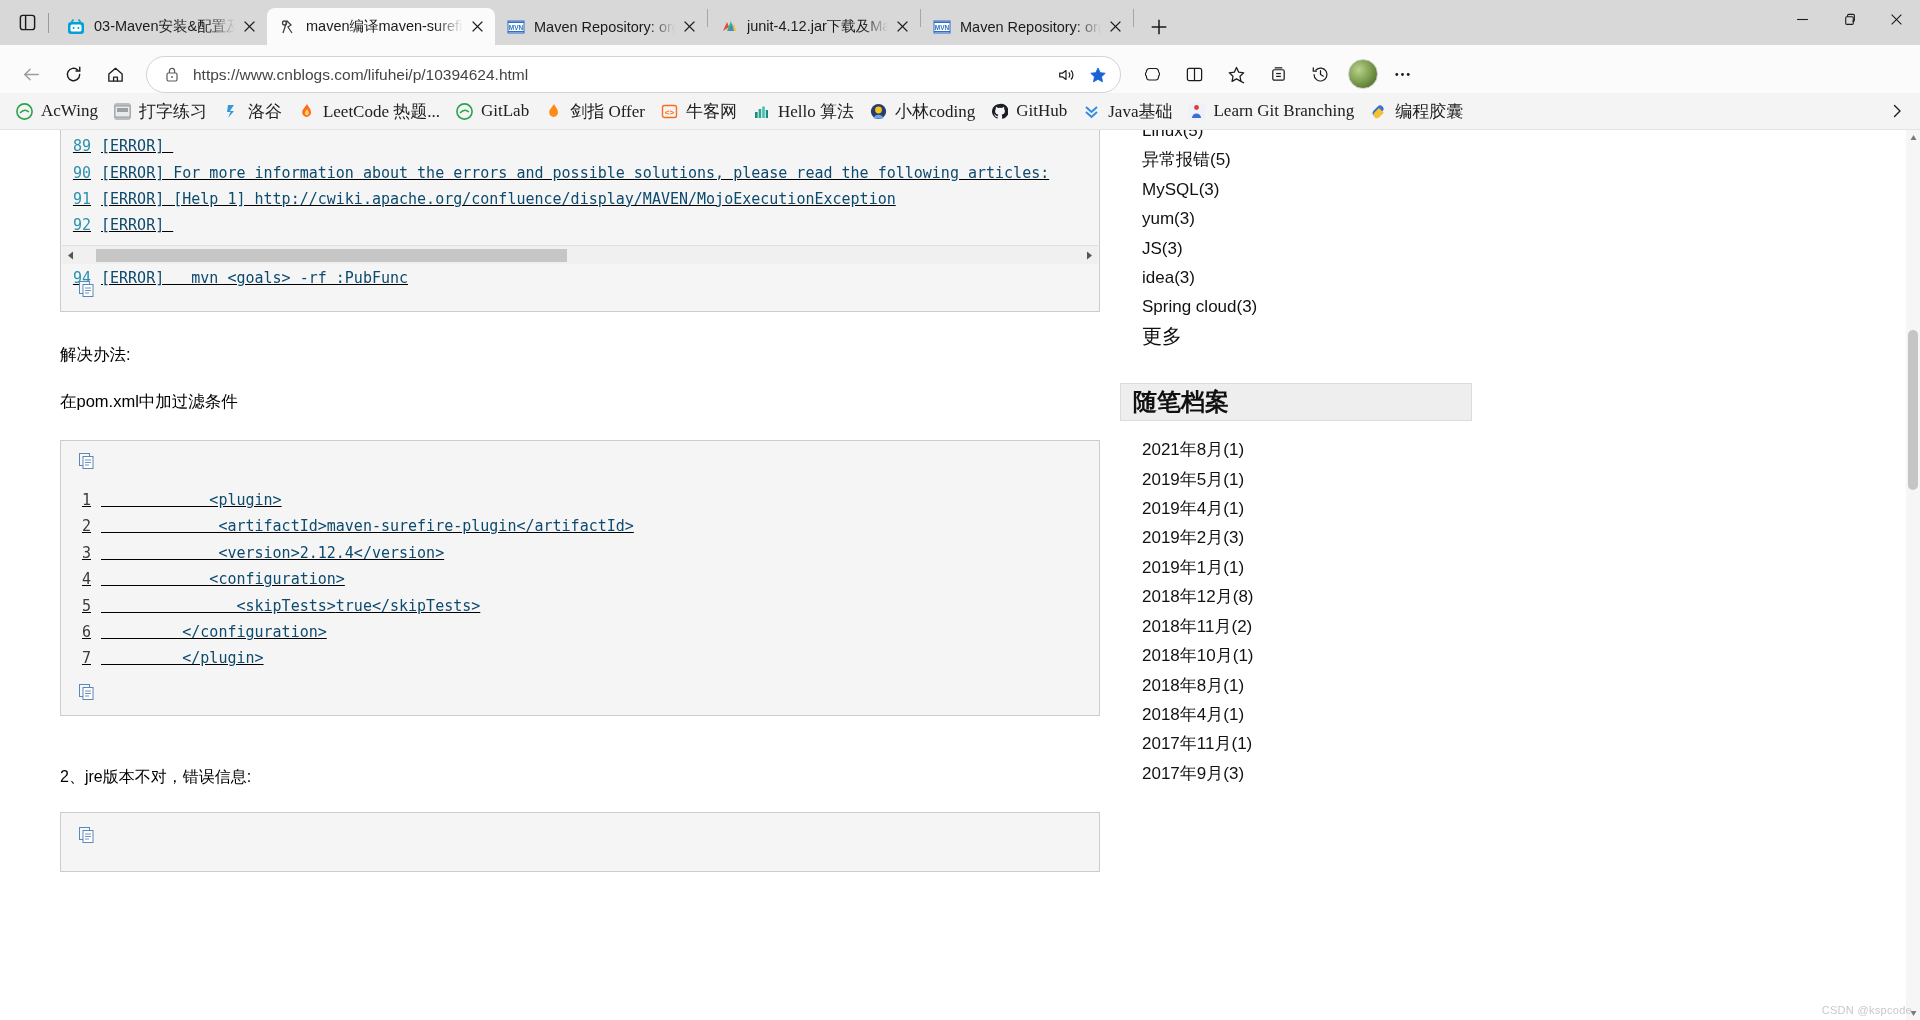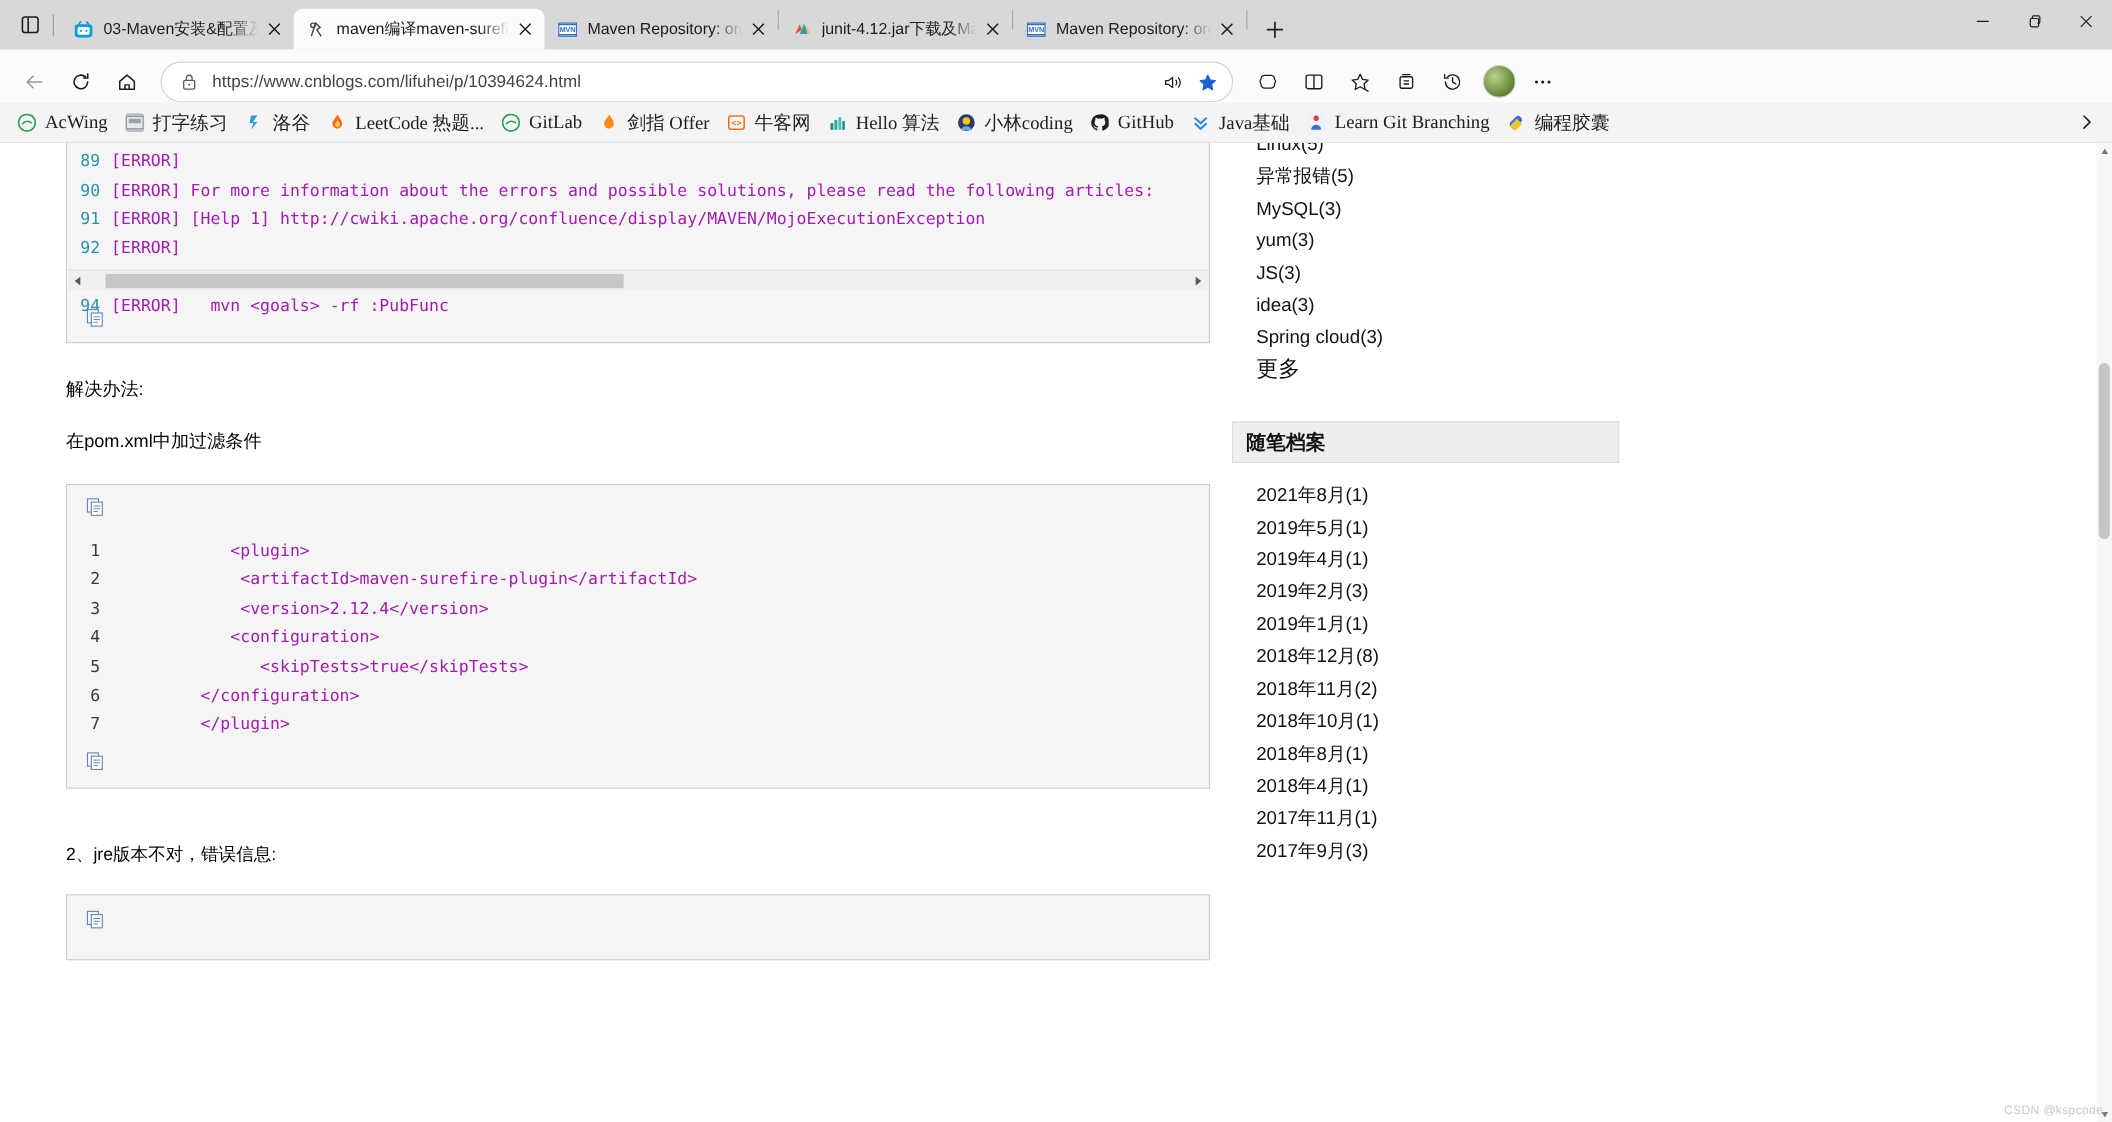--- a/index.html
+++ b/index.html
@@ -187,24 +187,24 @@
   .maincol { width: 1040px; position: relative; }
 
   .codebox {
     background: #f5f5f5;
     border: 1px solid #ccc;
     position: relative;
     margin-top: -30px;
     height: 212px;
     overflow: hidden;
   }
-  .codelines { padding: 4px 0 0 0; }
+  .codelines { padding: 4px 0 0 0; text-decoration: underline; }
   .cl { display: flex; height: 26.4px; align-items: center; font-size: 15px; font-family: "DejaVu Sans Mono", "Liberation Mono", monospace; }
   .cl .ln { width: 40px; text-align: right; color: #2b91af; flex: 0 0 40px; padding-right: 10px; }
-  .cl .code { white-space: pre; color: #a21caf; }
+  .cl .code { white-space: pre; color: #0c4a6e; }
 
   .hscroll {
     position: absolute; left: 1px; right: 1px; bottom: 46px;
     height: 19px; background: #f0f0f0;
     display: flex; align-items: center;
     border-top: 1px solid #e0e0e0;
   }
   .hscroll .arrow { width: 18px; height: 19px; display: flex; align-items: center; justify-content: center; }
   .hscroll .arrow svg { width: 8px; height: 9px; }
   .hscroll .track { flex: 1 1 auto; height: 19px; position: relative; }
@@ -246,21 +246,21 @@
     line-height: 29.4px;
     padding-left: 22px;
     white-space: nowrap;
   }
   .side-head {
     background: #eeeeee;
     border: 1px solid #dcdcdc;
     height: 38px;
     display: flex; align-items: center;
     padding-left: 12px;
-    font-size: 18px; font-weight: bold; color: #111;
+    font-size: 24px; font-weight: bold; color: #111;
     margin-top: 18px;
   }
 
   .vscroll {
     position: absolute; right: 0; top: 0; width: 14px; bottom: 0;
     background: #f6f6f6;
   }
   .vscroll .vthumb {
     position: absolute; left: 2px; width: 10px;
     background: #c5c5c5; border-radius: 5px;

